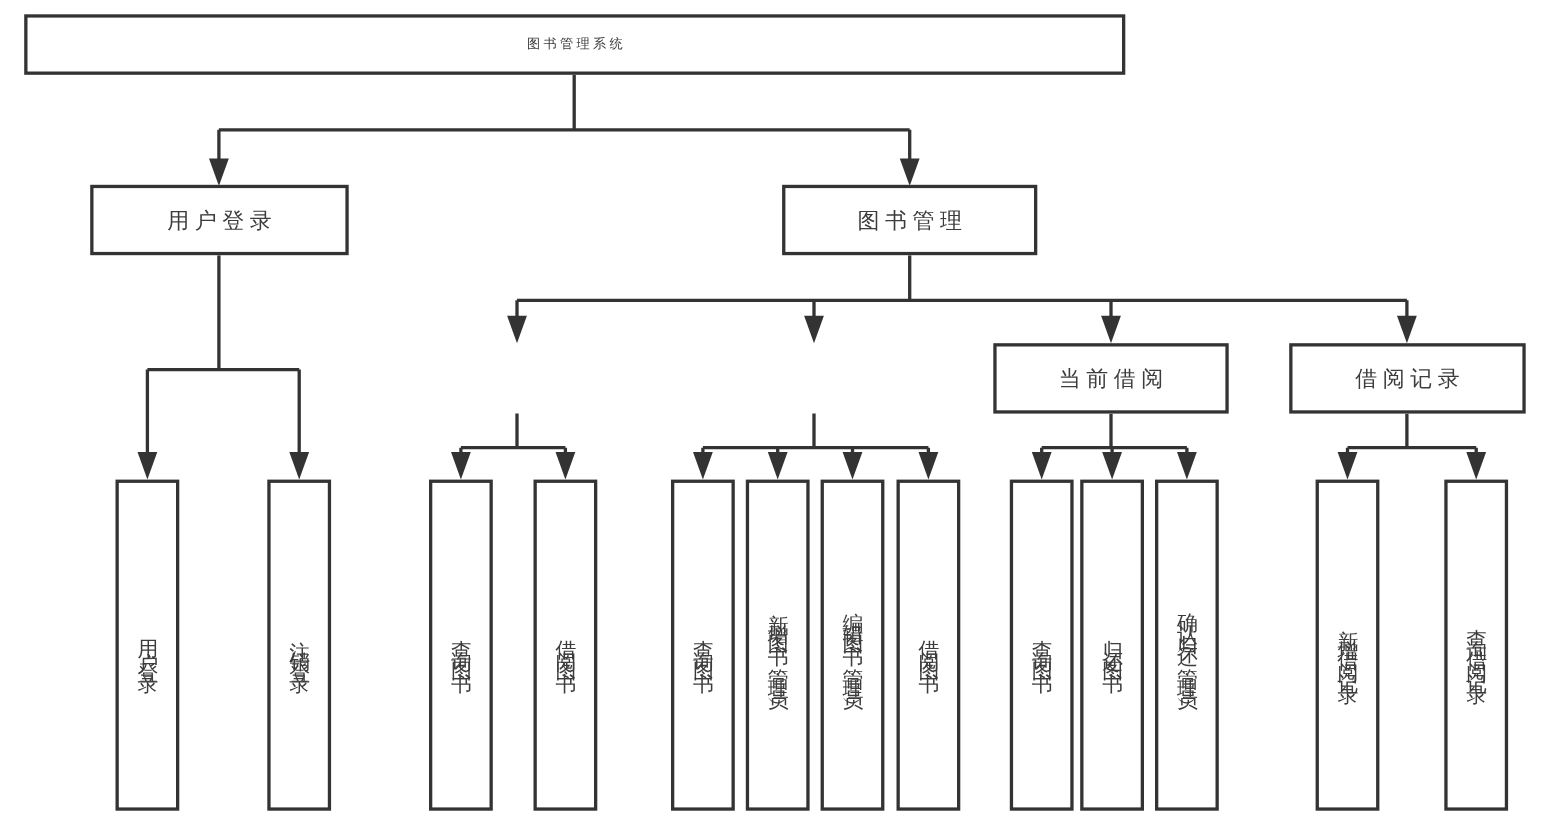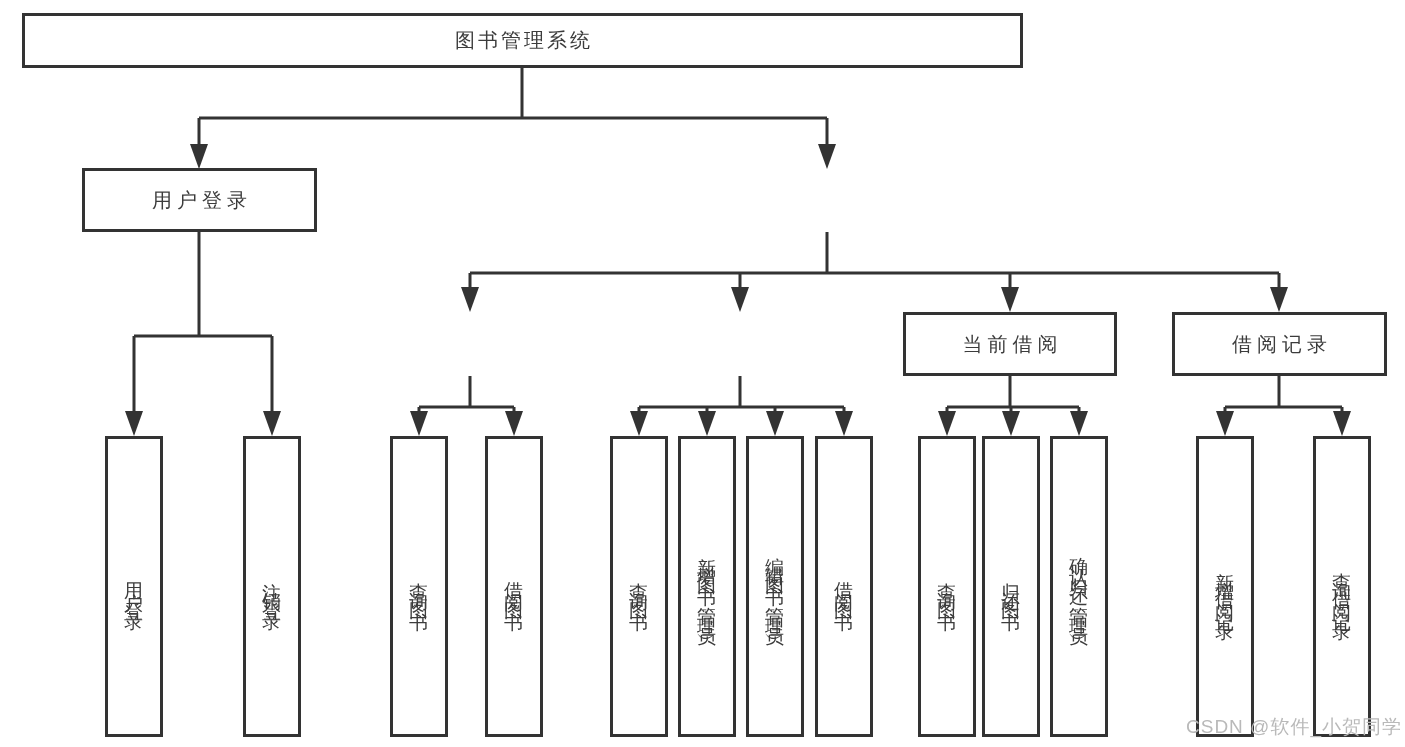--- a/index.html
+++ b/index.html
@@ -32,21 +32,21 @@
     justify-content: center;
     z-index: 2;
   }
   .node.h span {
     font-size: 20px;
     letter-spacing: 5px;
     text-indent: 5px;
     white-space: nowrap;
   }
   .node.title span {
-    font-size: 20px;
+    font-size: 12px;
     letter-spacing: 3px;
     text-indent: 3px;
   }
   .node.v span {
     writing-mode: vertical-rl;
     text-orientation: mixed;
     font-size: 19px;
     letter-spacing: 10px;
     line-height: 1;
     white-space: nowrap;
@@ -100,20 +100,23 @@
     </g>
   </svg>
 
   <div class="node title" style="left:22px;top:13px;width:1001px;height:55px">
     <span>图书管理系统</span>
   </div>
 
   <div class="node h" style="left:82px;top:168px;width:235px;height:64px">
     <span>用户登录</span>
   </div>
+  <div class="node h" style="left:711px;top:168px;width:232px;height:64px">
+    <span>图书管理</span>
+  </div>
 
   <div class="node h" style="left:903px;top:312px;width:214px;height:64px">
     <span>当前借阅</span>
   </div>
   <div class="node h" style="left:1172px;top:312px;width:215px;height:64px">
     <span>借阅记录</span>
   </div>
 
   <div class="node v" style="left:105px;top:436px;width:58px;height:301px">
     <span>用户登录</span>
@@ -152,15 +155,14 @@
     <span>确认归还（管理员）</span>
   </div>
 
   <div class="node v" style="left:1196px;top:436px;width:58px;height:301px">
     <span>新增借阅记录</span>
   </div>
   <div class="node v" style="left:1313px;top:436px;width:58px;height:301px">
     <span>查询借阅记录</span>
   </div>
 
-  <div class="watermark">CSDN @软件_小贺同学</div>
 
 </div>
 
 </body></html>

